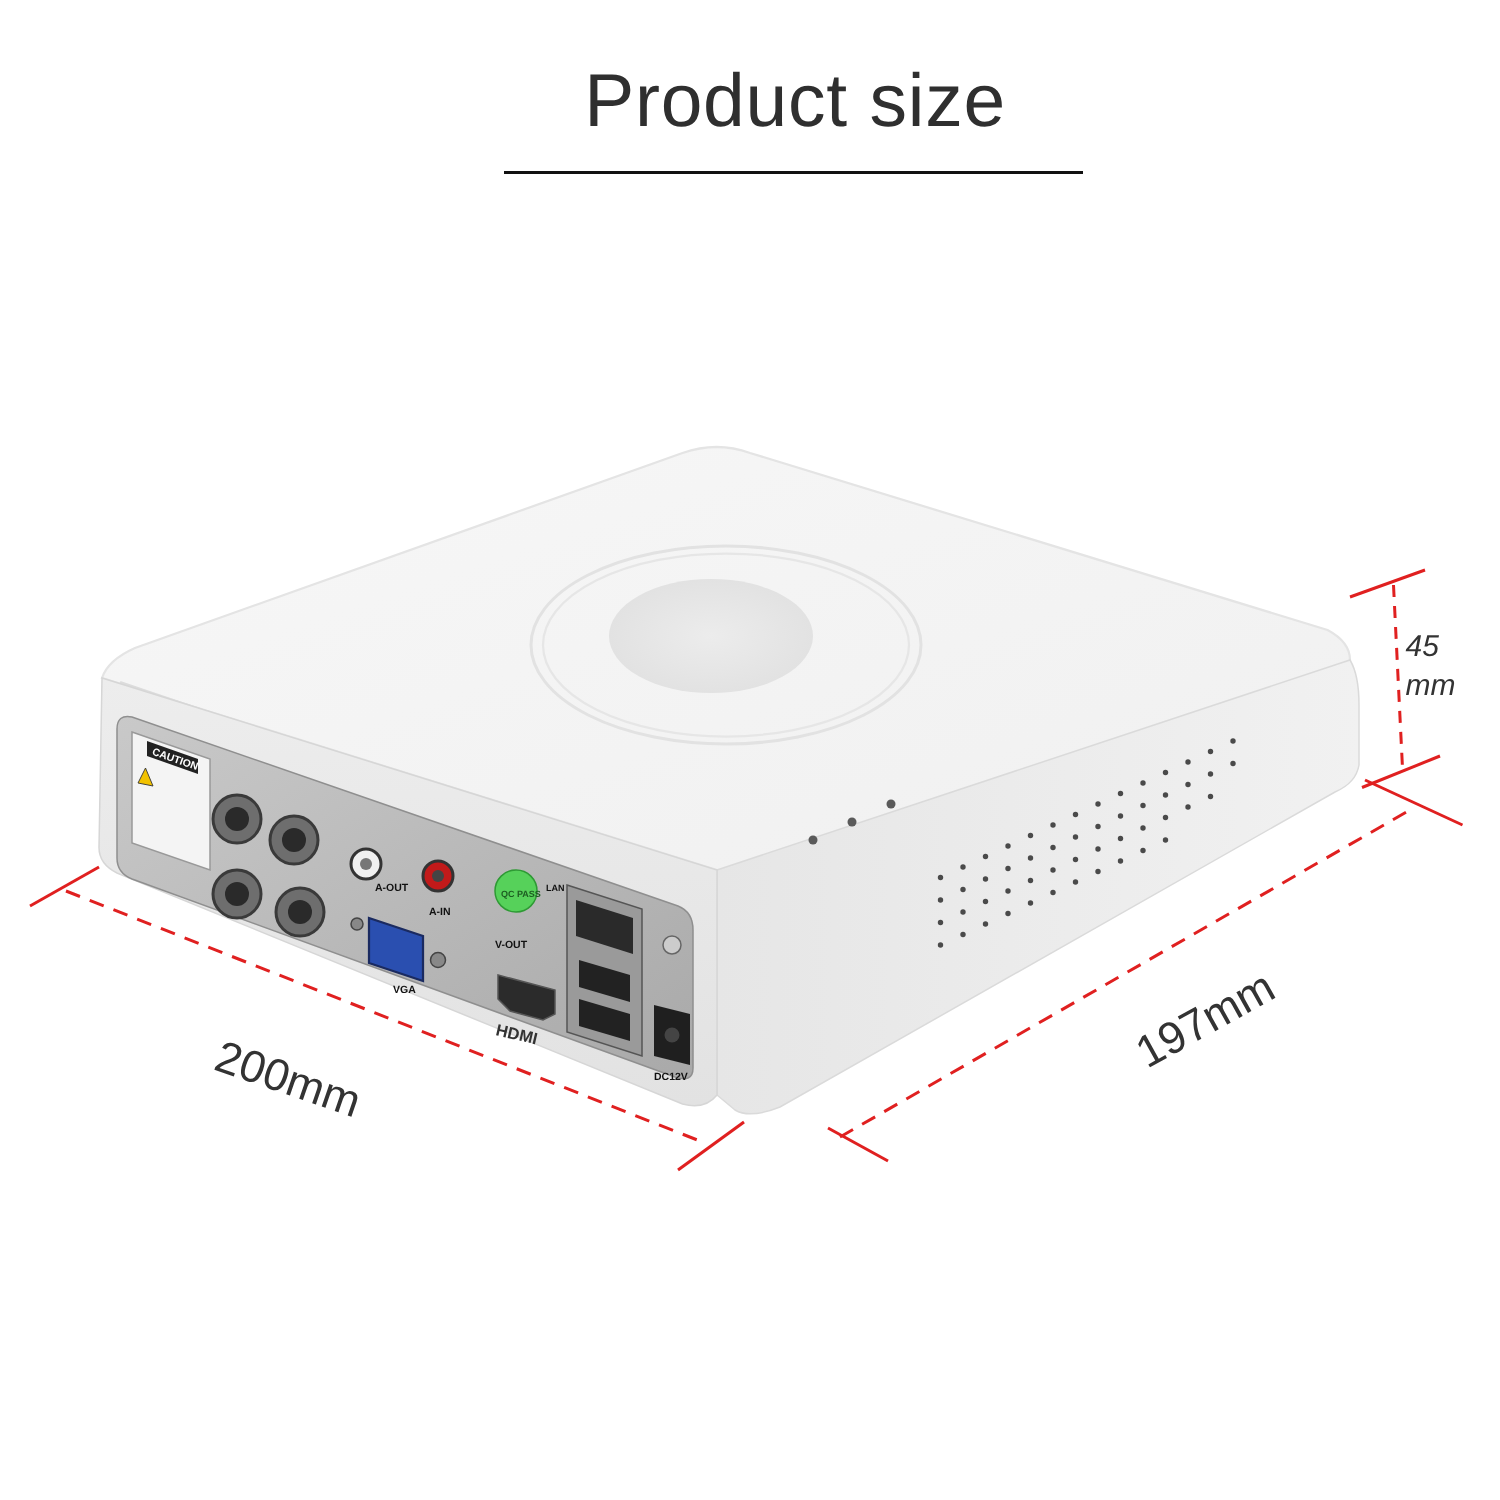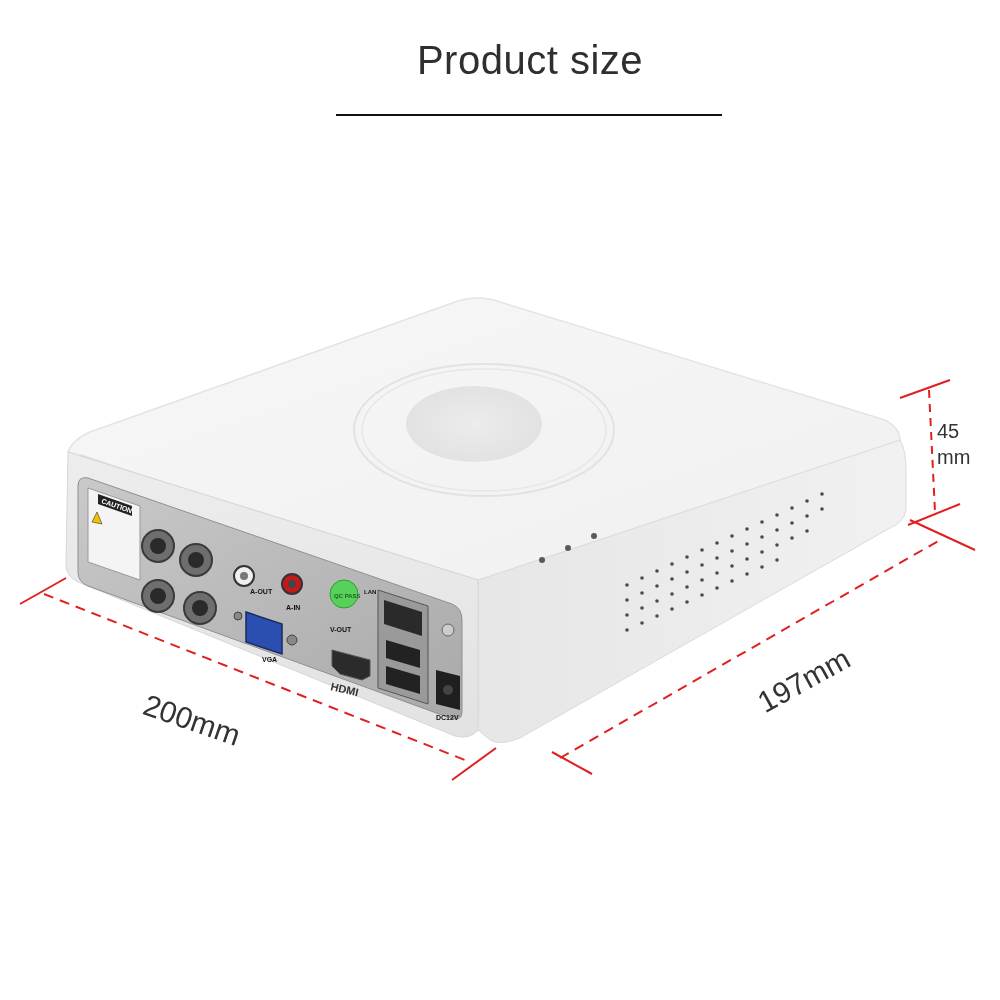--- a/index.html
+++ b/index.html
@@ -1,21 +1,21 @@
 <!DOCTYPE html>
 <html><head>
 <meta charset="utf-8">
 <style>
   html, body { margin:0; padding:0; background:#ffffff; }
   body { width:1000px; height:1000px; position:relative; overflow:hidden; font-family:"Liberation Sans", sans-serif; }
-  .title { position:absolute; left:320px; top:38px; width:420px; text-align:center; font-size:40px; color:#2f2f2f; letter-spacing:0.5px; }
+  .title { position:absolute; left:320px; top:38px; width:420px; text-align:center; font-size:50px; color:#2f2f2f; letter-spacing:0.5px; }
   .title-rule { position:absolute; left:336px; top:114px; width:386px; height:2px; background:#111; }
   svg.scene { position:absolute; left:0; top:0; }
   .dim { position:absolute; color:#333; font-size:30px; white-space:nowrap; }
-  .dim-height { left:937px; top:418px; font-size:20px; line-height:26px; text-align:left; }
+  .dim-height { left:937px; top:418px; font-size:20px; line-height:26px; text-align:left;font-style:italic; }
   .dim-width { left:150px; top:688px; transform:rotate(19deg); transform-origin:left top; }
   .dim-depth { left:752px; top:690px; transform:rotate(-29deg); transform-origin:left top; }
   .lbl { font-family:"Liberation Sans", sans-serif; font-weight:bold; }
 </style>
 </head>
 <body>
 
 <div class="title">Product size</div>
 <div class="title-rule"></div>
 

